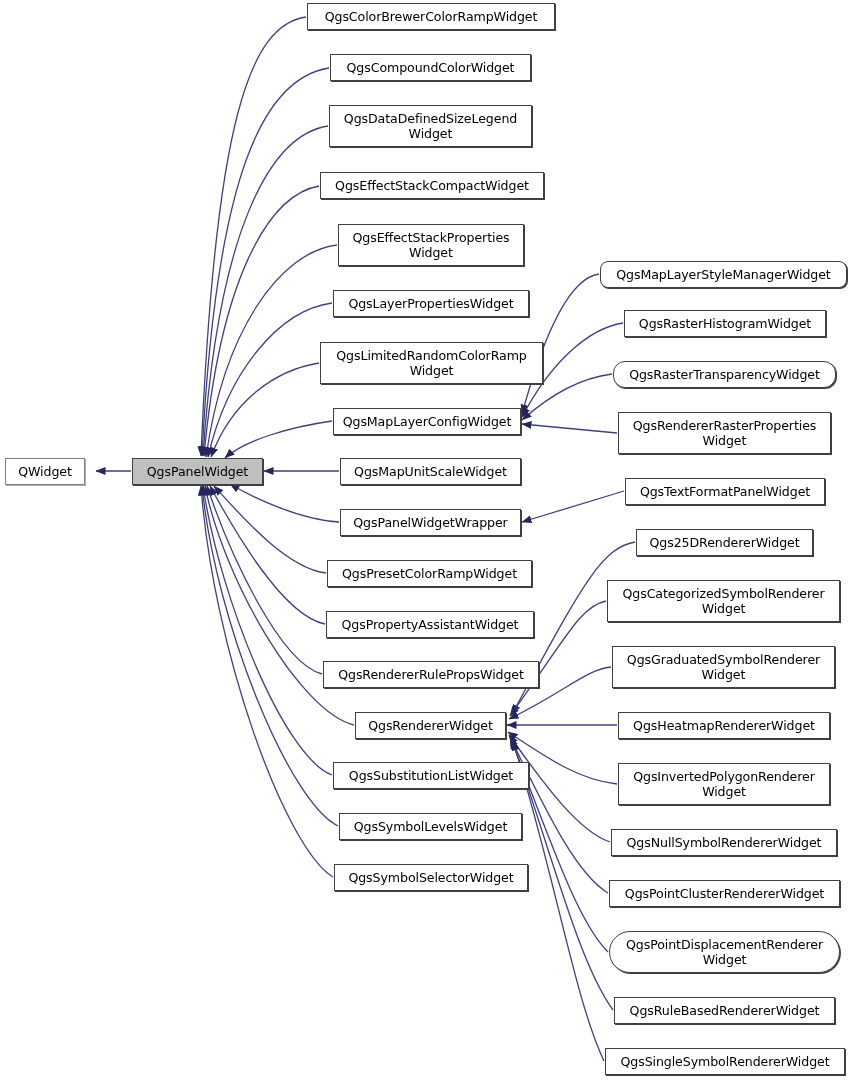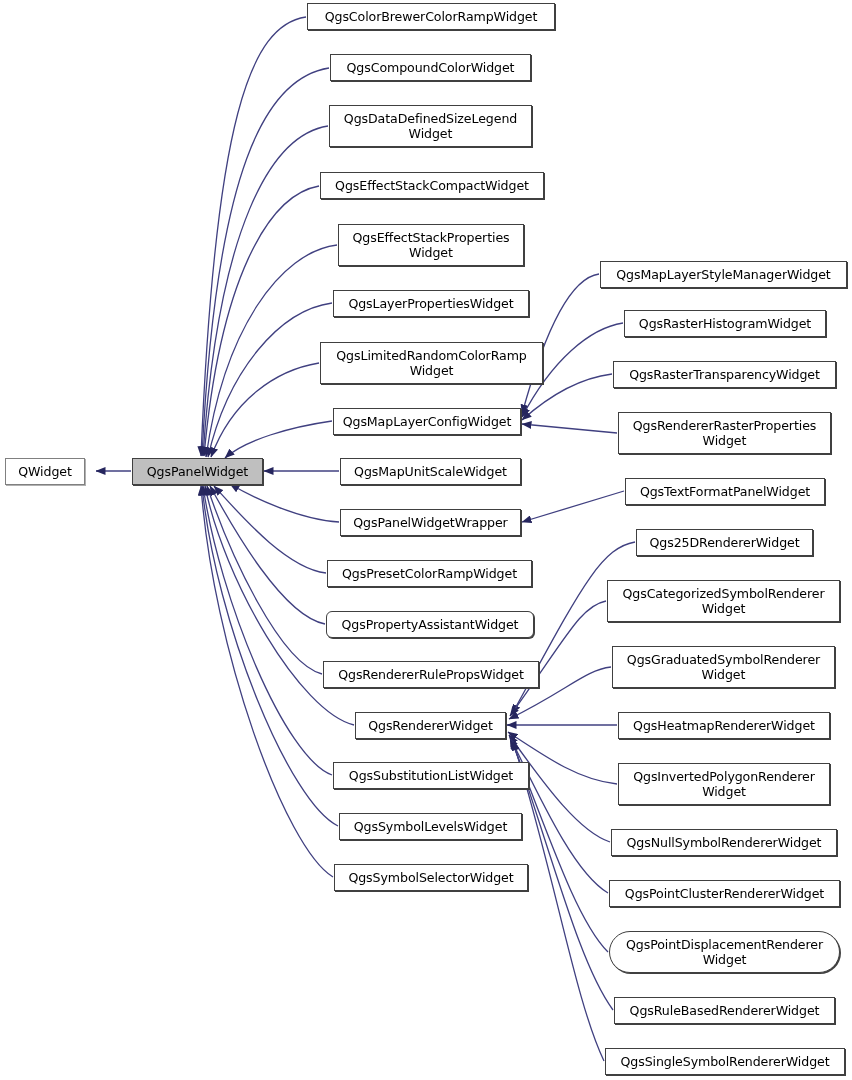--- a/index.html
+++ b/index.html
@@ -133,38 +133,38 @@
     <span>QgsLimitedRandomColorRamp
 Widget</span></div>
   <div class="node" style="left:333px;top:408px;width:188px;height:27px;">
     <span>QgsMapLayerConfigWidget</span></div>
   <div class="node" style="left:340px;top:458px;width:181px;height:27px;">
     <span>QgsMapUnitScaleWidget</span></div>
   <div class="node" style="left:340px;top:509px;width:181px;height:27px;">
     <span>QgsPanelWidgetWrapper</span></div>
   <div class="node" style="left:327px;top:560px;width:205px;height:27px;align-items:center;">
     <span>QgsPresetColorRampWidget</span></div>
-  <div class="node" style="left:326px;top:611px;width:208px;height:27px;border-radius:6px;">
+  <div class="node" style="left:326px;top:611px;width:208px;height:27px;">
     <span>QgsPropertyAssistantWidget</span></div>
   <div class="node" style="left:323px;top:661px;width:216px;height:27px;">
     <span>QgsRendererRulePropsWidget</span></div>
   <div class="node" style="left:355px;top:712px;width:151px;height:27px;align-items:center;">
     <span>QgsRendererWidget</span></div>
   <div class="node" style="left:333px;top:762px;width:196px;height:27px;">
     <span>QgsSubstitutionListWidget</span></div>
   <div class="node" style="left:339px;top:813px;width:183px;height:27px;">
     <span>QgsSymbolLevelsWidget</span></div>
   <div class="node" style="left:334px;top:864px;width:194px;height:27px;">
     <span>QgsSymbolSelectorWidget</span></div>
 
-  <div class="node" style="left:600px;top:261px;width:247px;height:27px;">
+  <div class="node" style="left:600px;top:261px;width:247px;height:27px;border-radius:8px;">
     <span>QgsMapLayerStyleManagerWidget</span></div>
   <div class="node" style="left:624px;top:310px;width:202px;height:27px;">
     <span>QgsRasterHistogramWidget</span></div>
-  <div class="node" style="left:613px;top:361px;width:223px;height:27px;">
+  <div class="node" style="left:613px;top:361px;width:223px;height:27px;border-radius:12px;">
     <span>QgsRasterTransparencyWidget</span></div>
   <div class="node" style="left:618px;top:412px;width:213px;height:42px;">
     <span>QgsRendererRasterProperties
 Widget</span></div>
 
   <div class="node" style="left:625px;top:478px;width:200px;height:27px;">
     <span>QgsTextFormatPanelWidget</span></div>
 
   <div class="node" style="left:636px;top:529px;width:177px;height:27px;">
     <span>Qgs25DRendererWidget</span></div>

